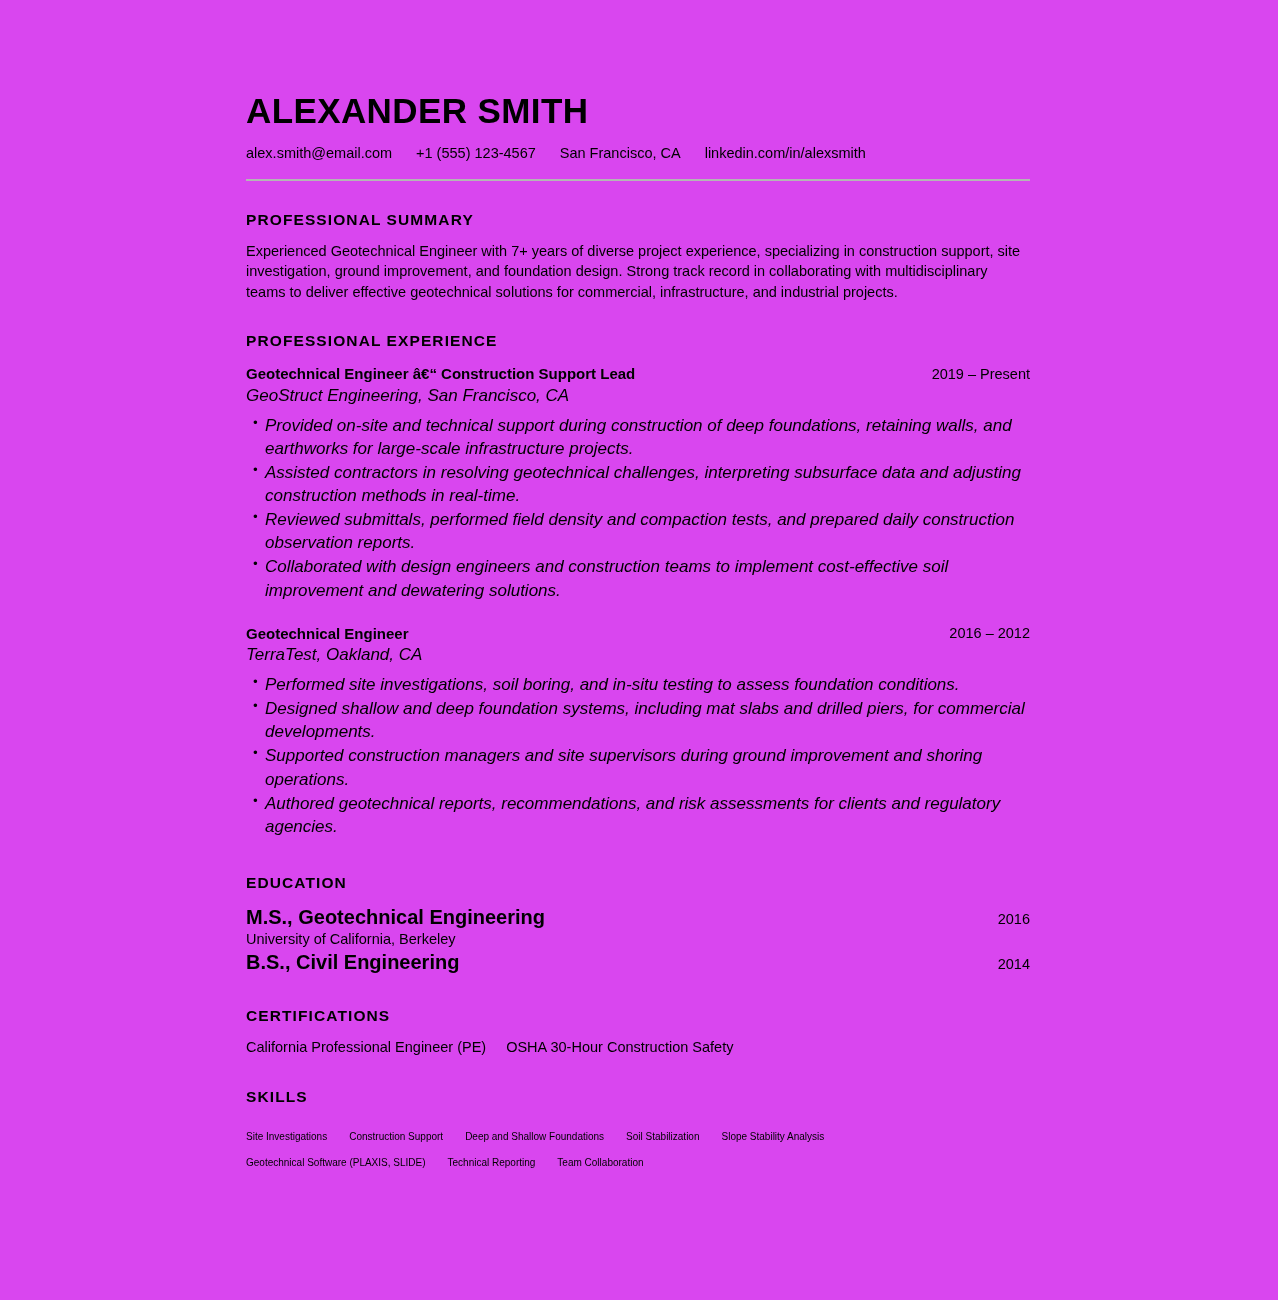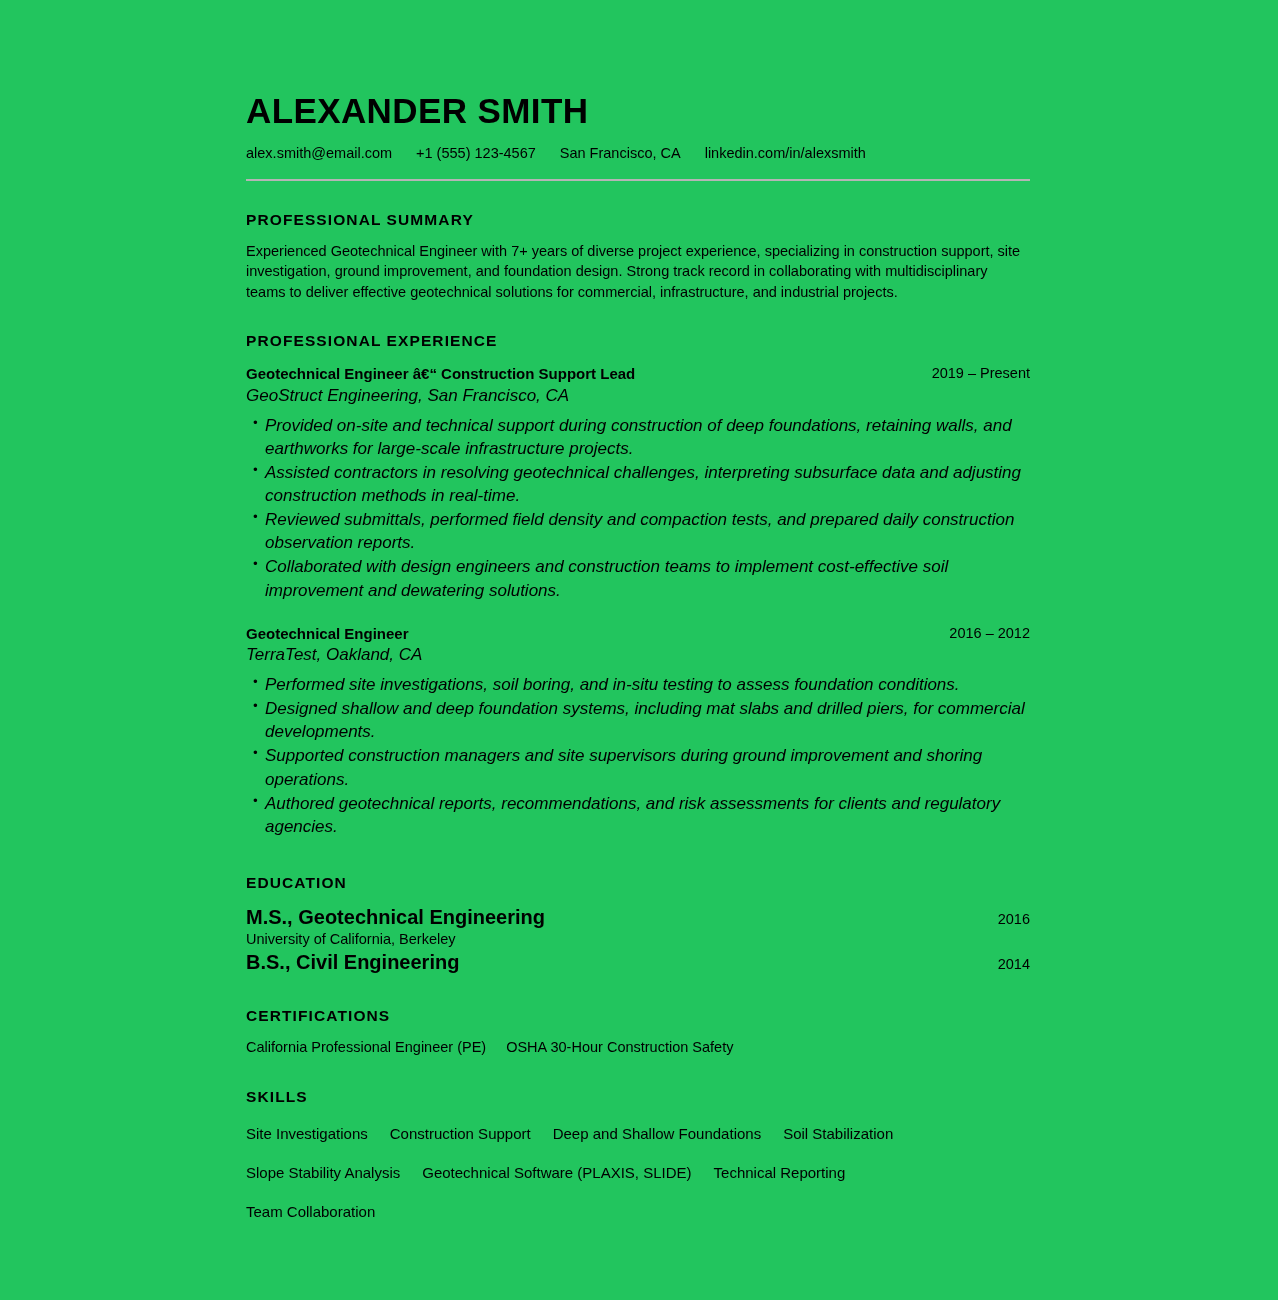--- a/index.html
+++ b/index.html
@@ -11,21 +11,21 @@
     width: 1278px;
     height: 1300px;
     font-family: "Liberation Sans", sans-serif;
     color: #000000;
     -webkit-font-smoothing: antialiased;
   }
   .page {
     position: relative;
     width: 1278px;
     height: 1300px;
-    background: #22c55e;
+    background: #d946ef;
     overflow: hidden;
   }
   .resume {
     position: absolute;
     left: 246px;
     top: 92px;
     width: 784px;
   }
 
   
@@ -70,21 +70,21 @@
   }
   .summary-text {
     font-size: 14.5px;
     line-height: 1.42;
     margin: 0;
     color: #000;
     text-align: left;
   }
   .job-header {
     display: flex;
-    align-items: flex-start;
+    align-items: center;
     justify-content: space-between;
   }
   .job-title {
     font-size: 15px;
     font-weight: bold;
     line-height: 1.3;
   }
   .job-dates {
     font-size: 14.5px;
     line-height: 1.3;
@@ -157,34 +157,34 @@
   .cert-item {
     display: inline-block;
   }
   .cert-gap {
     display: inline-block;
     width: 20px;
   }
 
   
   .skills-list {
-    font-size: 15px;
+    font-size: 10px;
     line-height: 2.6;
     width: 740px;
   }
   .skill-item {
     display: inline-block;
     margin-right: 22px;
   }
 
   .section-experience .section-heading { margin-bottom: 14px; }
   .section-education { margin-top: 36px; }
   .section-certifications { margin-top: 32px; }
   .section-skills { margin-top: 30px; }
-  .section-skills .section-heading { margin-bottom: 8px; }
+  .section-skills .section-heading { margin-bottom: 18px; }
 </style>
 </head>
 <body>
 
 <div class="page">
   <div class="resume">
 
     <div>
       <h1 class="name">ALEXANDER SMITH</h1>
       <div class="contact-line">

